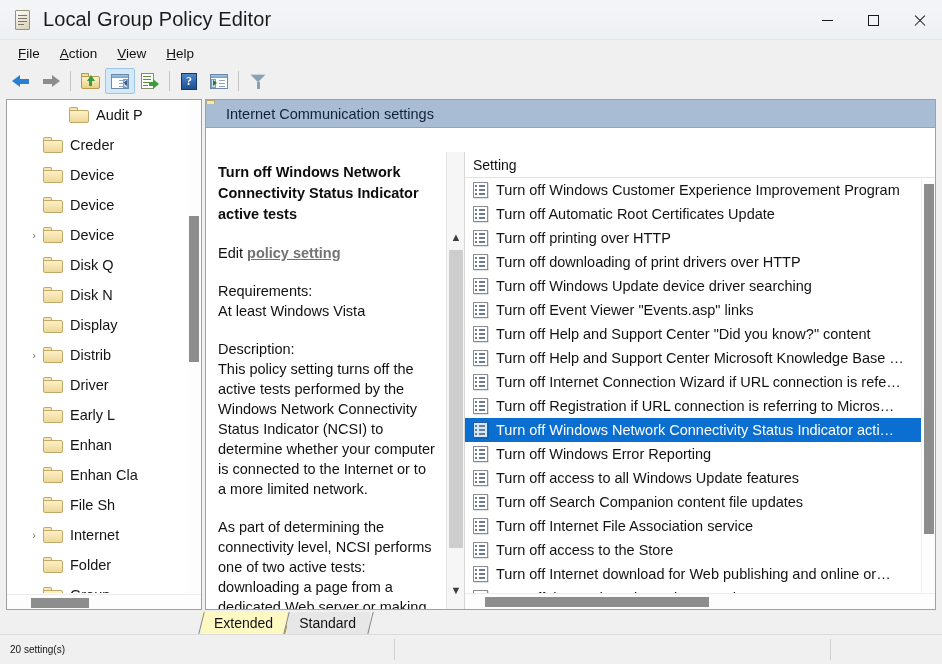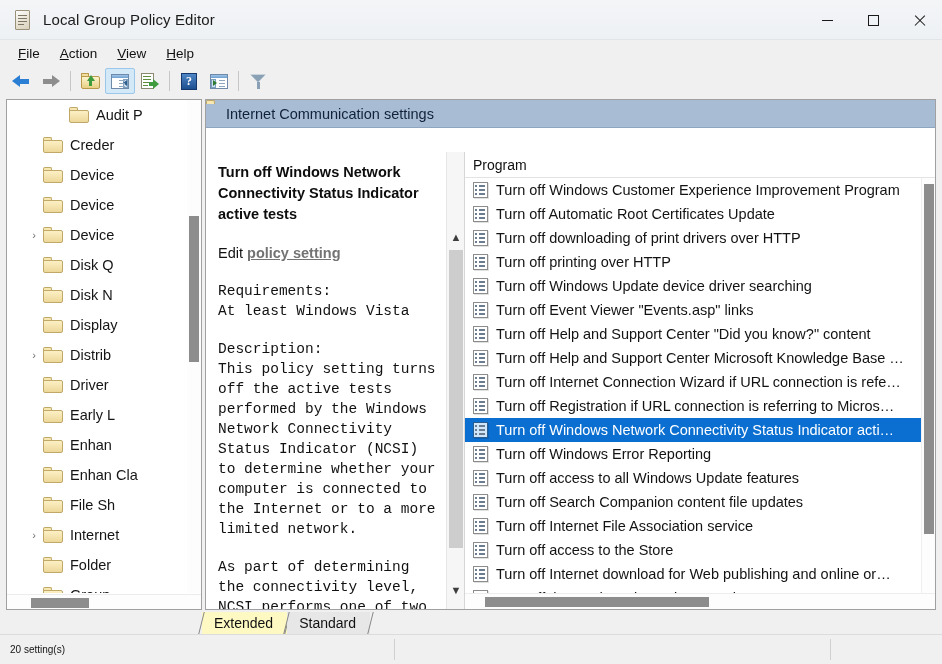--- a/index.html
+++ b/index.html
@@ -35,21 +35,21 @@
     background: linear-gradient(150deg,#fdfdfd 0%, #e7e2d2 55%, #d9d2bd 100%);
     border: 1px solid #9a917a;
     border-radius: 1px;
   }
   .title-icon .ln {
     position: absolute; left: 5px; width: 9px; height: 1px; background: #7d7666;
   }
   .title-icon .l1 { top: 6px; } .title-icon .l2 { top: 9px; }
   .title-icon .l3 { top: 12px; } .title-icon .l4 { top: 15px; width: 6px; }
   .title-text {
-    font-size: 15px; color: #1b1b1b; letter-spacing: .1px;
+    font-size: 20px; color: #1b1b1b; letter-spacing: .1px;
   }
   .wincontrols {
     position: absolute; right: 0; top: 0; height: 40px;
     display: flex;
   }
   .wc {
     width: 46px; height: 40px; display: flex; align-items: center; justify-content: center;
     font-size: 13px; color: #1a1a1a;
   }
   .wc .min { width: 11px; height: 1px; background: #1a1a1a; display: block; }
@@ -279,21 +279,21 @@
   }
   .desc-title {
     font-size: 14.5px; font-weight: bold; color: #0d0d0d;
     line-height: 21px; margin-bottom: 20px;
   }
   .desc-edit { font-size: 14.5px; color: #111; margin-bottom: 20px; }
   .desc-edit a {
     color: #737373; text-decoration: underline; cursor: pointer; font-weight: bold;
   }
   .desc-block { font-size: 14.5px; color: #111; line-height: 20px; margin-bottom: 18px; }
-  .desc-lbl { display: block; font-family: Liberation Mono, monospace; }
+  .desc-lbl { display: block; }
 
   .desc-scroll {
     width: 18px; flex: 0 0 18px;
     background: #f6f6f6;
     border-left: 1px solid #e6e6e6;
     position: relative;
   }
   .desc-scroll .sb-arrow {
     position: absolute; left: 0; width: 18px; height: 18px;
     display: flex; align-items: center; justify-content: center;
@@ -722,21 +722,21 @@
 
         <div class="desc-scroll">
           <div class="sb-arrow up">▲</div>
           <div class="sb-thumb"></div>
           <div class="sb-arrow dn">▼</div>
         </div>
         <div class="desc-divider"></div>
 
         <div class="list-col">
           <div class="list-head">
-            <span class="col-setting">Program</span>
+            <span class="col-setting">Setting</span>
           </div>
           <div class="list-rows" id="list-rows">
               <div class="lrow">
                 <span class="licon">
                   <i class="pg"></i>
                   <i class="dot r1"></i>
                   <i class="bar r1"></i>
                   <i class="dot r2"></i>
                   <i class="bar r2"></i>
                   <i class="dot r3"></i>
@@ -759,33 +759,33 @@
               <div class="lrow">
                 <span class="licon">
                   <i class="pg"></i>
                   <i class="dot r1"></i>
                   <i class="bar r1"></i>
                   <i class="dot r2"></i>
                   <i class="bar r2"></i>
                   <i class="dot r3"></i>
                   <i class="bar r3"></i>
                 </span>
+                <span class="ltext">Turn off printing over HTTP</span>
+              </div>
+              <div class="lrow">
+                <span class="licon">
+                  <i class="pg"></i>
+                  <i class="dot r1"></i>
+                  <i class="bar r1"></i>
+                  <i class="dot r2"></i>
+                  <i class="bar r2"></i>
+                  <i class="dot r3"></i>
+                  <i class="bar r3"></i>
+                </span>
                 <span class="ltext">Turn off downloading of print drivers over HTTP</span>
-              </div>
-              <div class="lrow">
-                <span class="licon">
-                  <i class="pg"></i>
-                  <i class="dot r1"></i>
-                  <i class="bar r1"></i>
-                  <i class="dot r2"></i>
-                  <i class="bar r2"></i>
-                  <i class="dot r3"></i>
-                  <i class="bar r3"></i>
-                </span>
-                <span class="ltext">Turn off printing over HTTP</span>
               </div>
               <div class="lrow">
                 <span class="licon">
                   <i class="pg"></i>
                   <i class="dot r1"></i>
                   <i class="bar r1"></i>
                   <i class="dot r2"></i>
                   <i class="bar r2"></i>
                   <i class="dot r3"></i>
                   <i class="bar r3"></i>

